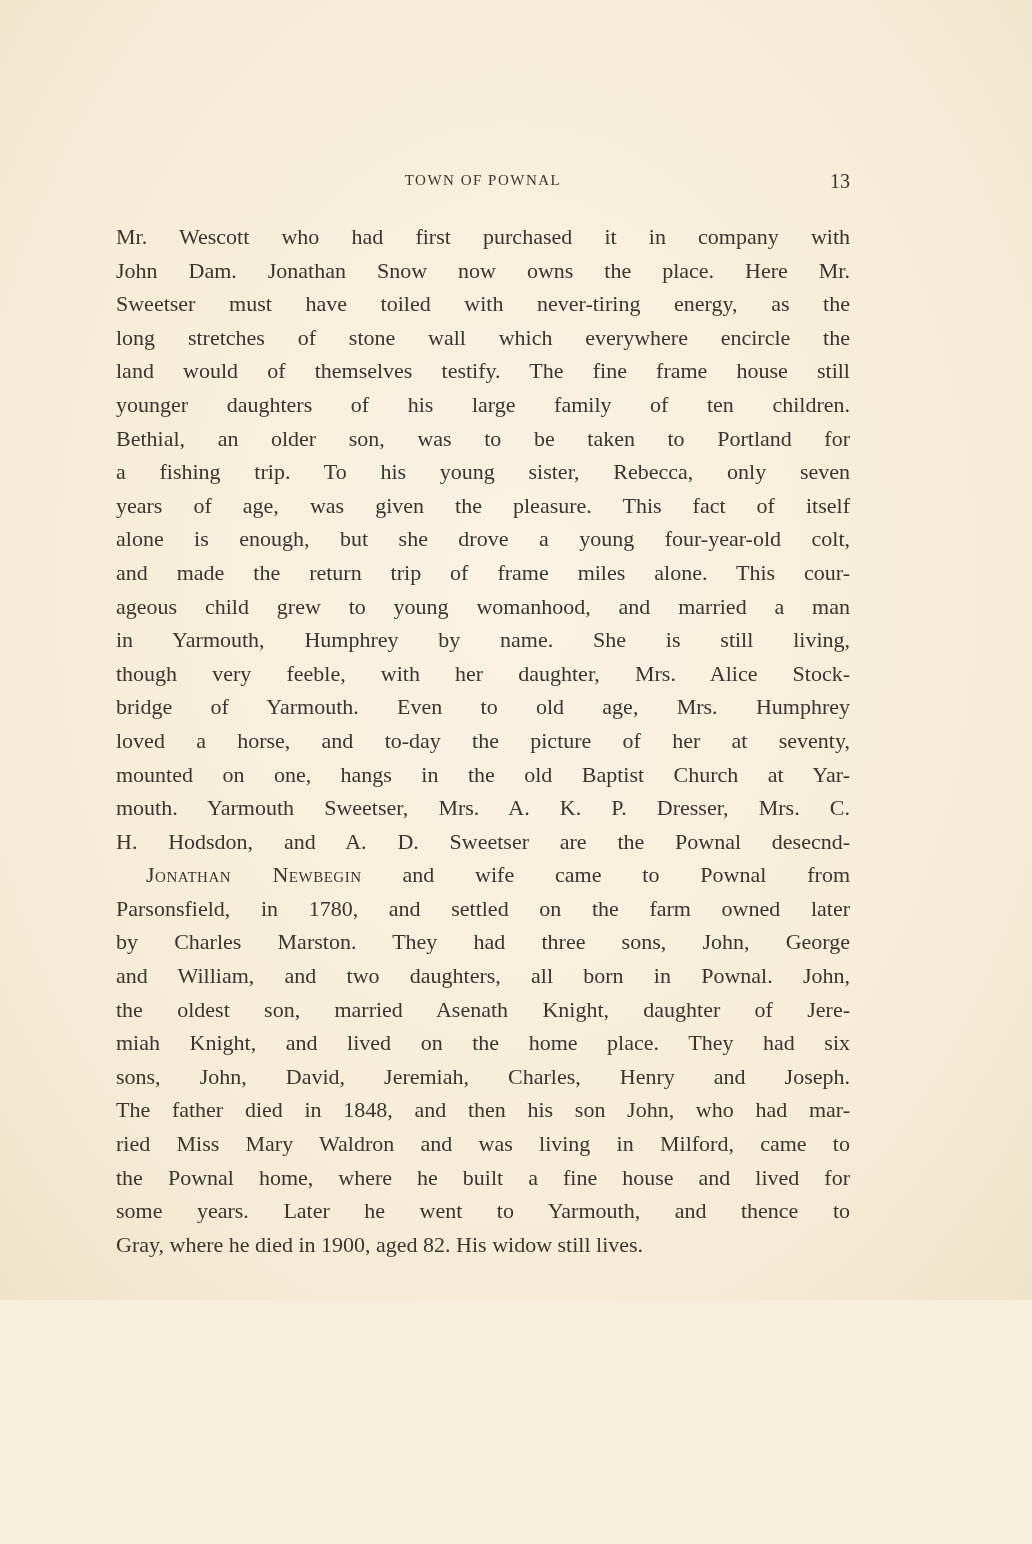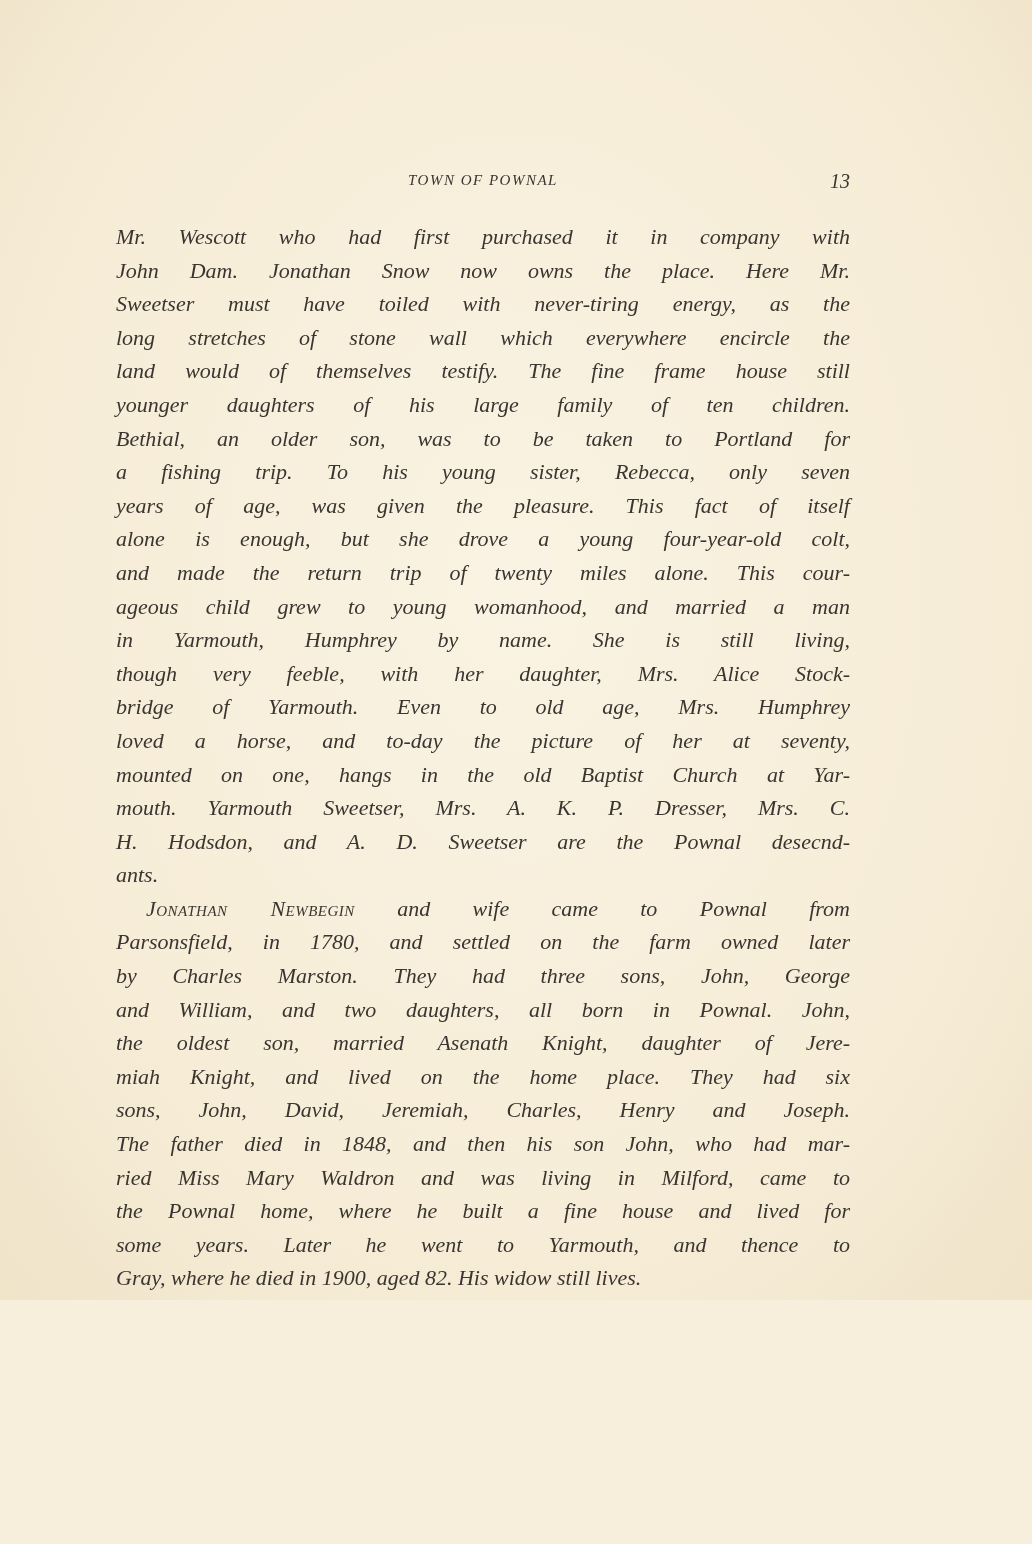--- a/index.html
+++ b/index.html
@@ -7,21 +7,20 @@
     width: 1032px; height: 1544px;
     background: #f7efdc;
     position: relative;
     overflow: hidden;
     font-family: "Liberation Serif", "DejaVu Serif", serif;
     color: #3a3530;
   }
   .page {
     position: absolute; left: 0; top: 0; width: 1032px; height: 1300px;
     background: radial-gradient(ellipse at 50% 45%, #faf3e3 0%, #f6ecd6 70%, #efe3c8 100%);
-    font-style: italic;
   }
   .running-head {
     position: absolute; top: 170px; left: 116px; width: 734px; height: 24px;
   }
   .running-title {
     position: absolute; left: 0; right: 0; text-align: center;
     font-size: 15px; letter-spacing: 1.5px; top: 2px;
   }
   .page-number {
     position: absolute; right: 0; top: 0; font-size: 20px;
@@ -52,30 +51,29 @@
       <span class="line">Mr. Wescott who had first purchased it in company with</span>
       <span class="line">John Dam.  Jonathan Snow now owns the place.  Here Mr.</span>
       <span class="line">Sweetser must have toiled with never-tiring energy, as the</span>
       <span class="line">long stretches of stone wall which everywhere encircle the</span>
       <span class="line">land would of themselves testify.  The fine frame house still</span>
       <span class="line">younger daughters of his large family of ten children.</span>
       <span class="line">Bethial, an older son, was to be taken to Portland for</span>
       <span class="line">a fishing trip.  To his young sister, Rebecca, only seven</span>
       <span class="line">years of age, was given the pleasure.  This fact of itself</span>
       <span class="line">alone is enough, but she drove a young four-year-old colt,</span>
-      <span class="line">and made the return trip of twenty miles alone.  This cour-</span>
+      <span class="line">and made the return trip of frame miles alone.  This cour-</span>
       <span class="line">ageous child grew to young womanhood, and married a man</span>
       <span class="line">in Yarmouth, Humphrey by name.  She is still living,</span>
       <span class="line">though very feeble, with her daughter, Mrs. Alice Stock-</span>
       <span class="line">bridge of Yarmouth.  Even to old age, Mrs. Humphrey</span>
       <span class="line">loved a horse, and to-day the picture of her at seventy,</span>
       <span class="line">mounted on one, hangs in the old Baptist Church at Yar-</span>
       <span class="line">mouth.  Yarmouth Sweetser, Mrs. A. K. P. Dresser, Mrs. C.</span>
       <span class="line">H. Hodsdon, and A. D. Sweetser are the Pownal desecnd-</span>
-      <span class="line last">ants.</span>
     </div>
     <div>
       <span class="line indent"><span class="sc">Jonathan Newbegin</span><span> and wife came to Pownal from</span></span>
       <span class="line">Parsonsfield, in 1780, and settled on the farm owned later</span>
       <span class="line">by Charles Marston.  They had three sons, John, George</span>
       <span class="line">and William, and two daughters, all born in Pownal.  John,</span>
       <span class="line">the oldest son, married Asenath Knight, daughter of Jere-</span>
       <span class="line">miah Knight, and lived on the home place.  They had six</span>
       <span class="line">sons, John, David, Jeremiah, Charles, Henry and Joseph.</span>
       <span class="line">The father died in 1848, and then his son John, who had mar-</span>

